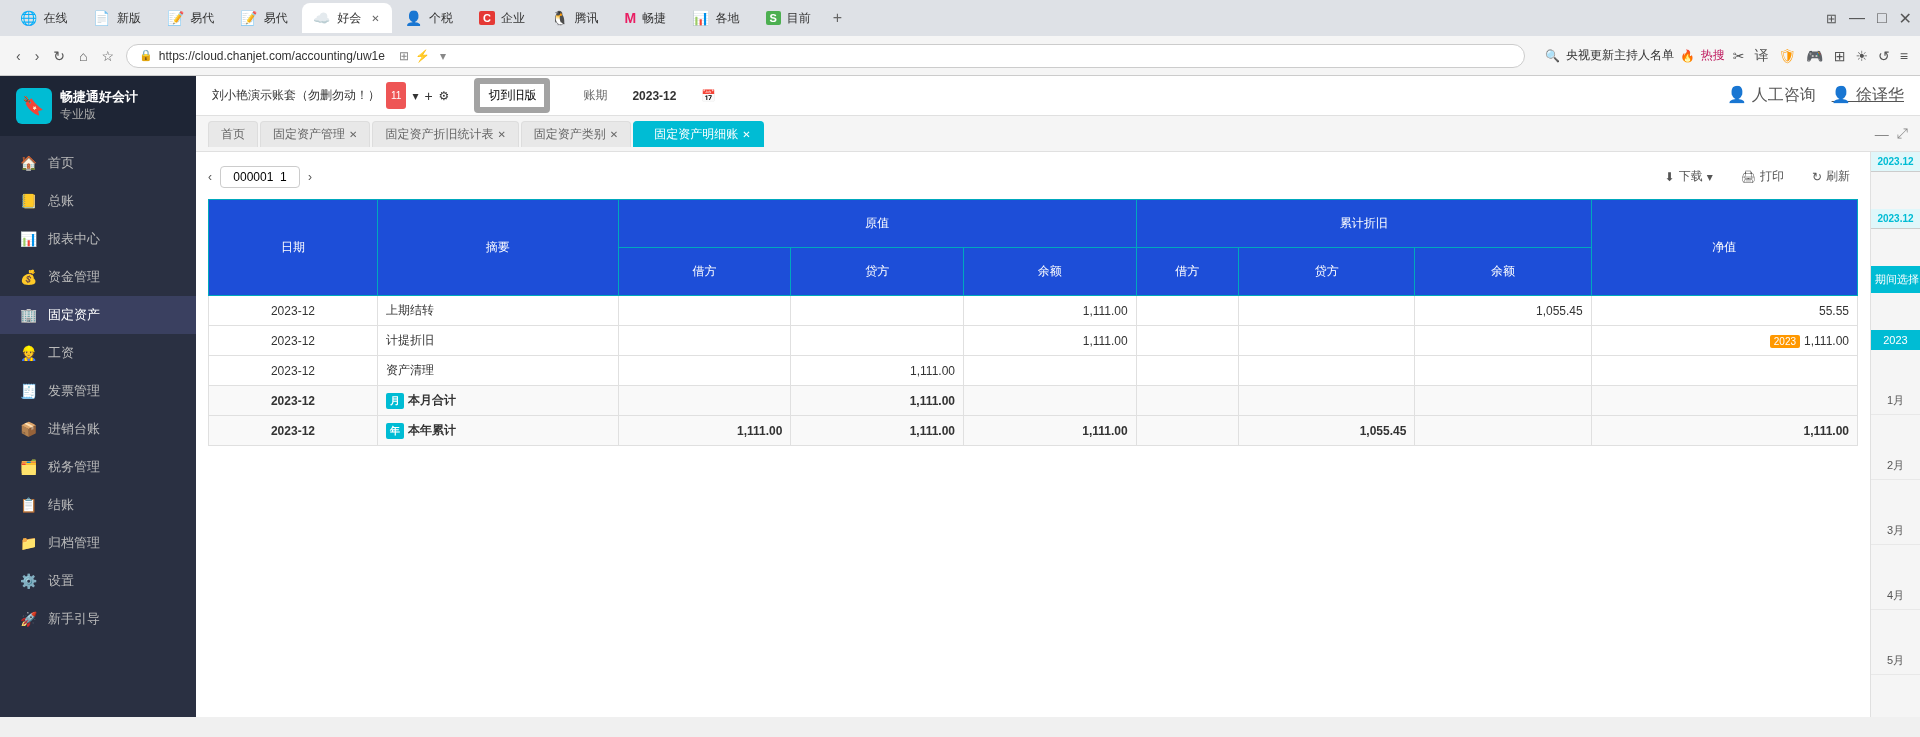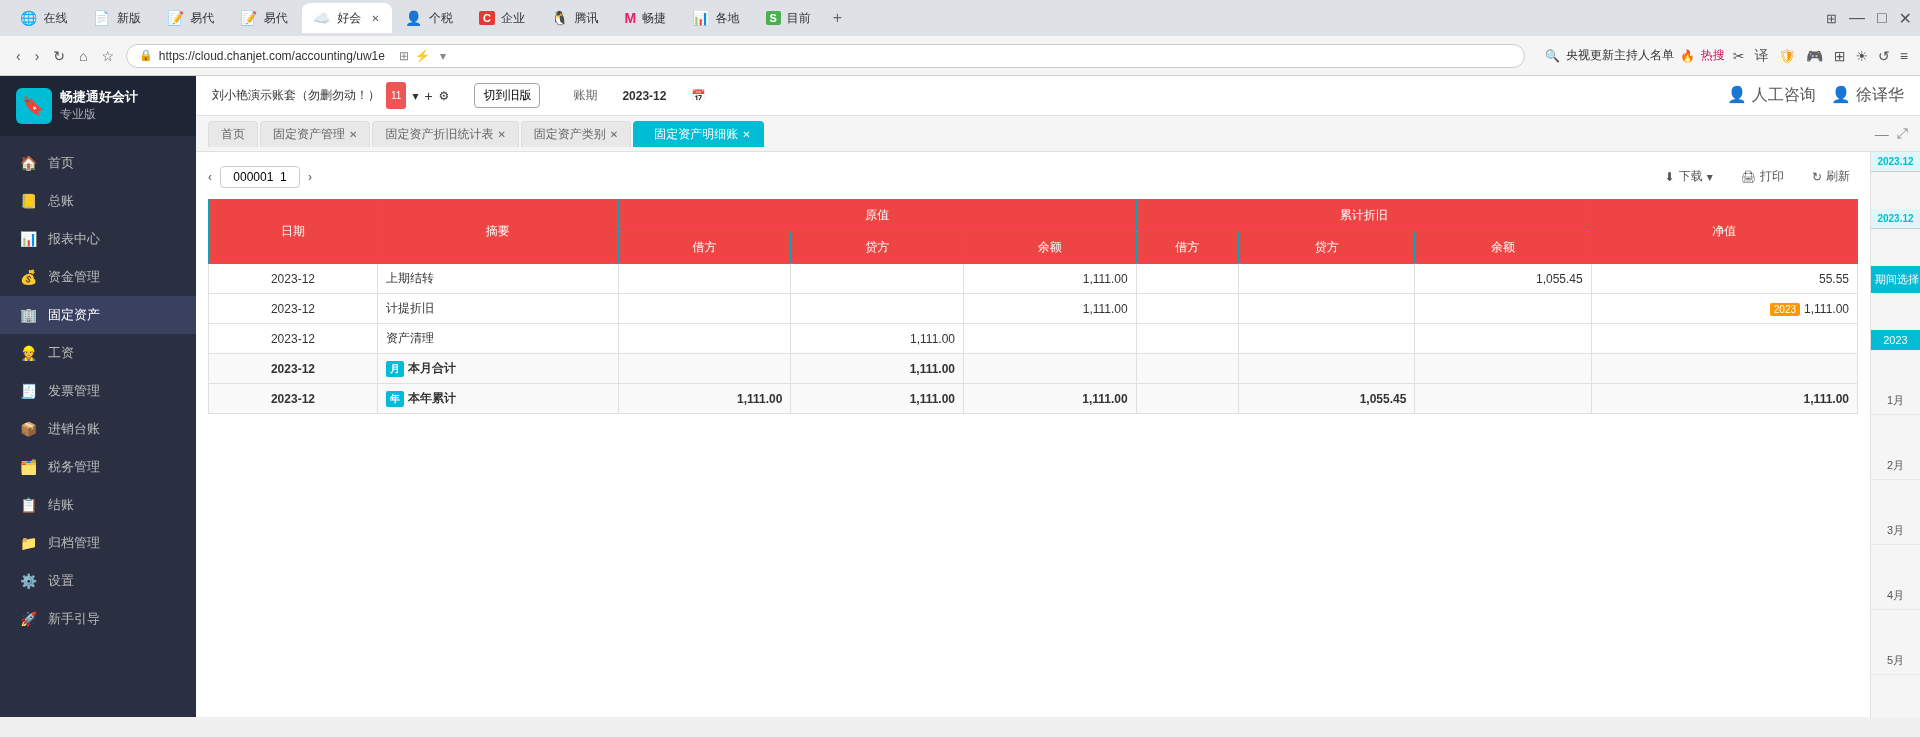--- a/index.html
+++ b/index.html
@@ -56,21 +56,21 @@
 
     
     .ledger-toolbar { display: flex; align-items: center; justify-content: space-between; margin-bottom: 10px; }
     .pagination-ctrl { display: flex; align-items: center; gap: 8px; font-size: 12px; }
     .page-input { width: 70px; border: 1px solid #ccc; border-radius: 4px; padding: 3px 6px; text-align: center; font-size: 12px; }
     .toolbar-actions { display: flex; gap: 12px; align-items: center; font-size: 12px; color: #333; }
     .toolbar-btn { display: flex; align-items: center; gap: 4px; cursor: pointer; color: #555; padding: 4px 8px; border-radius: 4px; }
 
     
     .fixed-table { width: 100%; border-collapse: collapse; font-size: 12px; }
-    .fixed-table th { background: #ef4444; color: #fff; padding: 7px 6px; text-align: center; border: 1px solid #00a8bd; font-weight: normal; }
+    .fixed-table th { background: #1d4ed8; color: #fff; padding: 15px 6px; text-align: center; border: 1px solid #00a8bd; font-weight: normal; }
     .fixed-table td { padding: 6px 8px; text-align: right; border: 1px solid #e0e0e0; color: #333; }
     .fixed-table td.left { text-align: left; }
     .fixed-table td.center { text-align: center; }
     .fixed-table .summary-row td { background: #f9f9f9; font-weight: bold; }
 
     
     .period-panel { width: 50px; background: #f5f5f5; border-left: 1px solid #e0e0e0; display: flex; flex-direction: column; overflow-y: auto; gap: 37px; }
     .period-header { background: #00bcd4; color: #fff; padding: 6px 4px; font-size: 11px; text-align: center; writing-mode: vertical-rl; white-space: nowrap; cursor: pointer; }
     .period-year { background: #00bcd4; color: #fff; padding: 4px; font-size: 11px; text-align: center; }
     .period-item { padding: 6px 4px; font-size: 11px; text-align: center; cursor: pointer; color: #555; border-bottom: 1px solid #e8e8e8; }
@@ -242,27 +242,27 @@
   <div class="main-content">
 
     <div class="top-bar">
       <div class="user-info">
         <span>刘小艳演示账套（勿删勿动！）</span>
         <span class="count-badge">11</span>
         <span style="cursor:pointer;">▾</span>
         <span style="cursor:pointer; font-size:14px;">+</span>
         <span style="cursor:pointer;">⚙</span>
       </div>
-      <button style="border:1px solid #a3a3a3;border-radius:4px;padding:3px 8px;cursor:pointer;font-size:12px;background:#fff;">切到旧版</button>
+      <button style="border:6px solid #a3a3a3;border-radius:4px;padding:3px 8px;cursor:pointer;font-size:12px;background:#fff;">切到旧版</button>
       <span style="color:#666; margin-left:8px;">账期</span>
       <span style="color:#333; font-weight:bold;">2023-12</span>
       <span style="cursor:pointer;">📅</span>
       <div class="top-bar-actions">
         <span style="cursor:pointer;">👤 <span>人工咨询</span></span>
-        <span style="cursor:pointer;">👤 <span>徐译华</span></span>
+        <span style="cursor:pointer;text-decoration:underline;">👤 <span>徐译华</span></span>
       </div>
     </div>
 
     <div class="page-tabs">
       <div class="page-tab">
         <span>首页</span>
       </div>
       <div class="page-tab">
         <span>固定资产管理</span>
         <span class="tab-close">✕</span>

